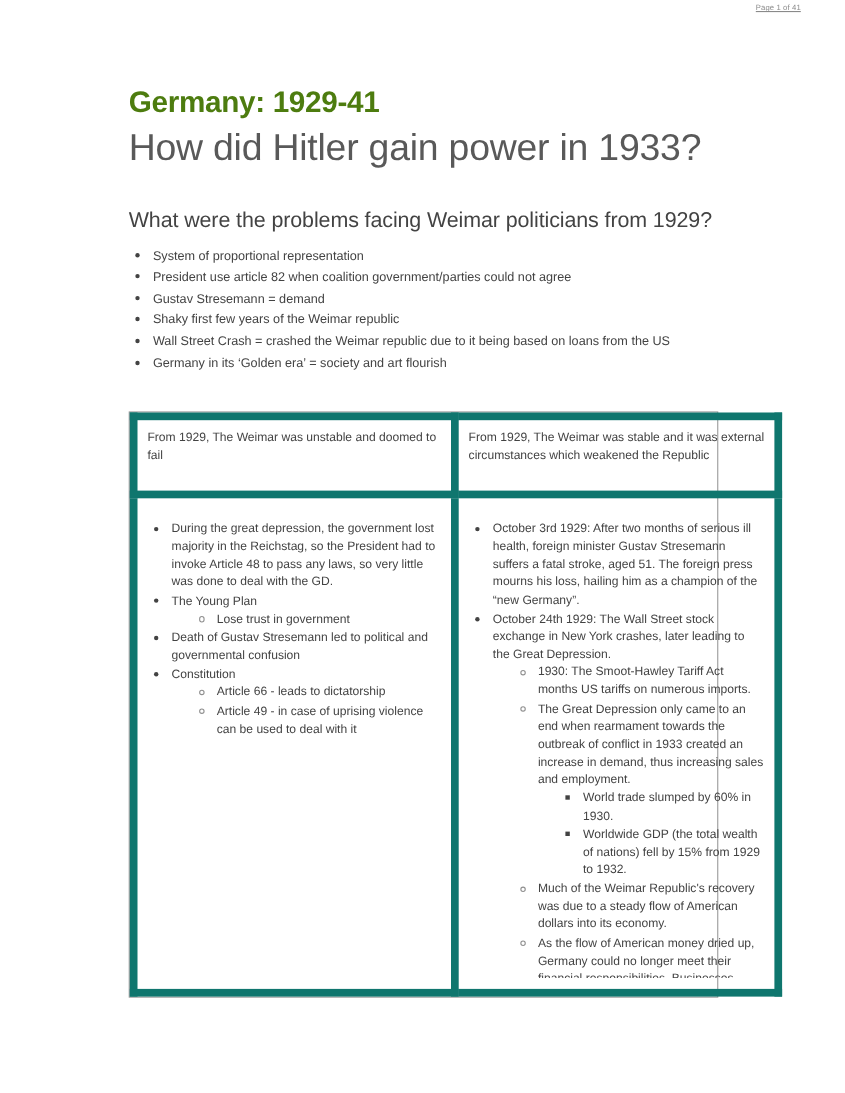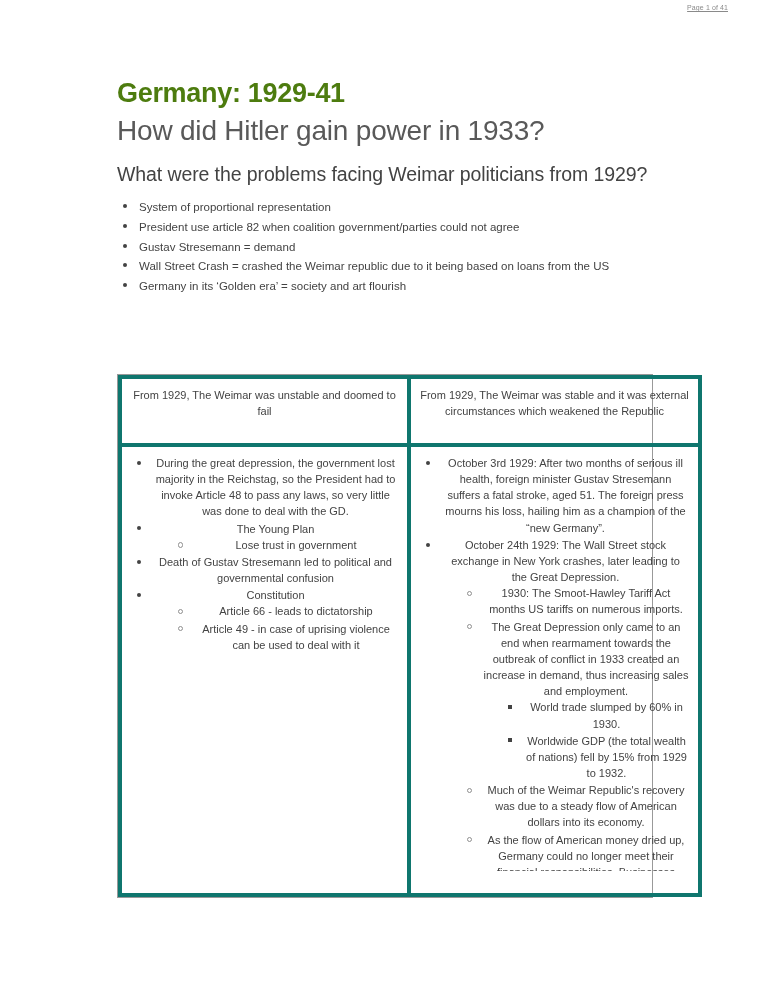--- a/index.html
+++ b/index.html
@@ -44,24 +44,24 @@
 
   h1.doc-title {
     font-size: 27px;
     font-weight: bold;
     color: #4d7c0f;
     margin: 0 0 4px 0;
     letter-spacing: -0.3px;
     line-height: 1.18;
   }
   h2.doc-subtitle {
-    font-size: 28px;
+    font-size: 34px;
     font-weight: normal;
     color: #595959;
-    margin: 0 0 14px 0;
+    margin: 0 0 32px 0;
     line-height: 1.2;
     letter-spacing: -0.2px;
   }
   h3.doc-question {
     font-size: 19.5px;
     font-weight: normal;
     color: #434343;
     margin: 0 0 10px 0;
     line-height: 1.38;
     letter-spacing: -0.1px;
@@ -125,27 +125,26 @@
     border: 1px solid #999999;
     border-collapse: collapse;
     box-sizing: border-box;
   }
   .cmp-table table {
     width: 100%;
     border-collapse: collapse;
     table-layout: fixed;
   }
   .cmp-table td {
-    border: 4px solid #0f766e;
+    border: 7px solid #0f766e;
     vertical-align: top;
     padding: 8px 9px 8px 9px;
     font-size: 11px;
     line-height: 1.47;
     color: #434343;
-    text-align: center;
   }
   .cmp-table td.col-left  { width: 267px; }
   .cmp-table td.col-right { width: 269px; }
 
   .head-row td {
     height: 48px;
     padding-top: 8px;
   }
   .body-row td {
     height: 430px;
@@ -157,20 +156,21 @@
     font-size: 11px;
     line-height: 1.47;
   }
   .cell-list > li { margin-bottom: 0px; }
   .cell-list ul.lvl2 { margin-top: 0px; margin-left: 19px; }
   .cell-list ul.lvl3 { margin-top: 0px; margin-left: 19px; }
 
   .clip {
     max-height: 416px;
     overflow: hidden;
+    margin-top: 12px;
   }
 </style>
 </head>
 <body>
 
 <div class="page">
 
   <div class="page-header">Page 1 of 41</div>
 
   <div class="content">
@@ -178,20 +178,21 @@
     <h1 class="doc-title">Germany: 1929-41</h1>
 
     <h2 class="doc-subtitle">How did Hitler gain power in 1933?</h2>
 
     <h3 class="doc-question">What were the problems facing Weimar politicians from 1929?</h3>
 
     <ul class="lvl1 intro-list">
         <li>System of proportional representation</li>
         <li>President use article 82 when coalition government/parties could not agree</li>
         <li>Gustav Stresemann = demand</li>
+        <li>Shaky first few years of the Weimar republic</li>
         <li>Wall Street Crash = crashed the Weimar republic due to it being based on loans from the US</li>
         <li>Germany in its ‘Golden era’ = society and art flourish</li>
       </ul>
 
   </div>
 
   <div class="cmp-table">
     <table>
       <tbody>
         <tr class="head-row">

